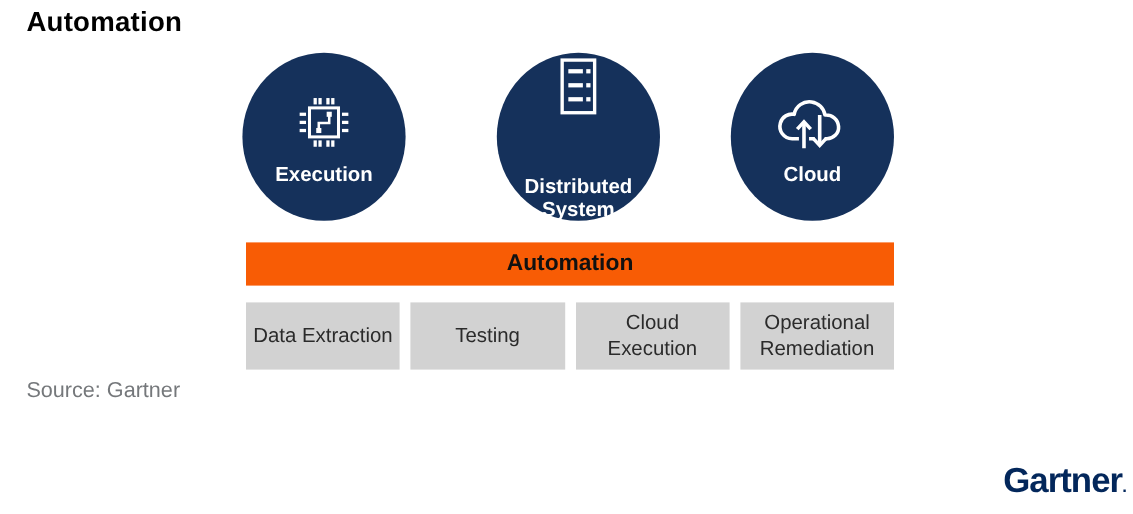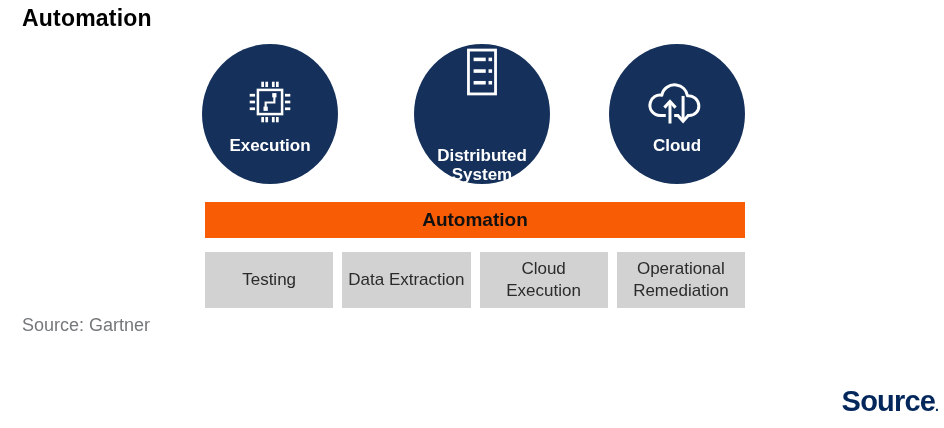--- a/index.html
+++ b/index.html
@@ -127,34 +127,34 @@
     </svg>
     <div class="clabel">Cloud</div>
   </div>
 
   <div class="band">
     <span>Automation</span>
   </div>
 
   <div class="caps">
     <div class="cap">
-      <span>Testing</span>
+      <span>Data Extraction</span>
     </div>
     <div class="cap">
-      <span>Data Extraction</span>
+      <span>Testing</span>
     </div>
     <div class="cap">
       <span>Cloud Execution</span>
     </div>
     <div class="cap">
       <span>Operational Remediation</span>
     </div>
   </div>
 
   <div class="footnote">
     <div>Source: Gartner</div>
   </div>
 
   <div class="logo">
-    <span>Source</span><span class="reg">.</span>
+    <span>Gartner</span><span class="reg">.</span>
   </div>
 
 </div>
 
 </body></html>

